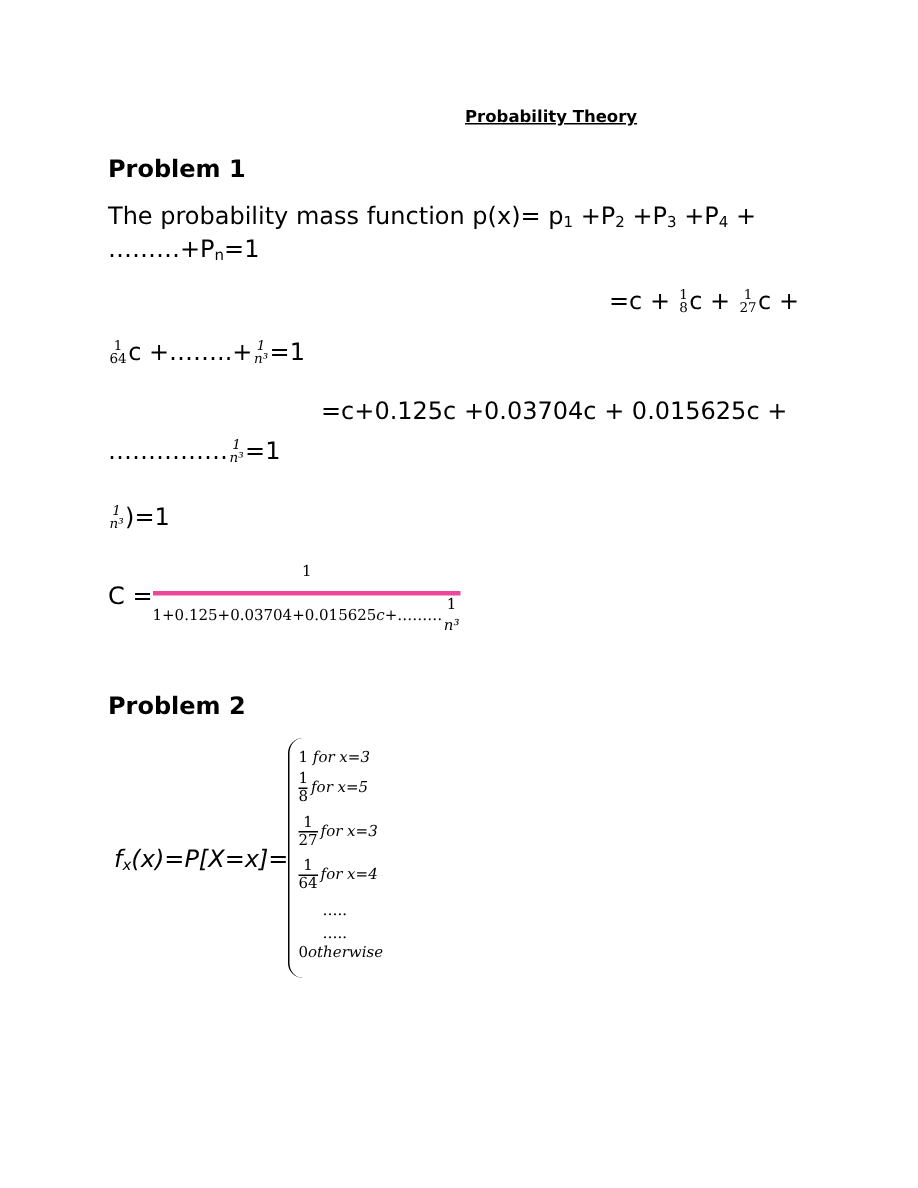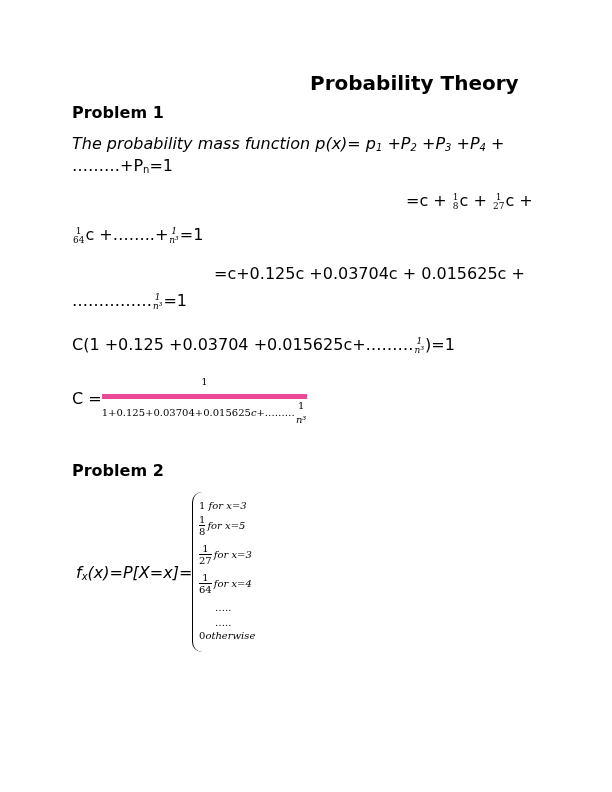--- a/index.html
+++ b/index.html
@@ -11,21 +11,21 @@
     width: 612px;
     height: 792px;
     position: relative;
     overflow: hidden;
     font-family: "DejaVu Sans", sans-serif;
     color: #000000;
   }
   .abs { position: absolute; white-space: nowrap; }
   .title {
     left: 310px; top: 71px;
-    font-size: 20px; font-weight: bold;
+    font-size: 11px; font-weight: bold; text-decoration: underline;
   }
   .heading {
     left: 72px;
     font-size: 16px; font-weight: bold;
   }
   .body-text {
     font-size: 16px;
     line-height: 20px;
   }
   .frac {
@@ -44,21 +44,21 @@
   .italic { font-style: italic; }
   sub.s { font-size: 10px; vertical-align: -2px; }
   .bigfrac {
     display: inline-block;
     vertical-align: middle;
     text-align: center;
     font-family: "DejaVu Serif", serif;
     font-size: 10px;
   }
   .bigfrac .num { display: block; padding-bottom: 2px; }
-  .bigfrac .den { display: block; border-top: 5px solid #ec4899; padding-top: 2px; }
+  .bigfrac .den { display: block; border-top: 3px solid #ec4899; padding-top: 2px; }
   .piece {
     position: absolute;
     left: 192px; top: 492px;
     width: 80px; height: 160px;
     border-left: 1px solid #000;
     border-radius: 10px 0 0 10px;
   }
   .piece-row {
     position: absolute;
     left: 6px;
@@ -78,21 +78,21 @@
   .pfrac .num { display: block; }
   .pfrac .den { display: block; border-top: 1px solid #000; }
 </style>
 </head>
 <body>
 
 <div class="abs title">Probability Theory</div>
 
 <div class="abs heading" style="top:103px;">Problem 1</div>
 
-<div class="abs body-text" style="left:72px; top:134px;font-style:italic;">
+<div class="abs body-text" style="left:72px; top:134px;">
   <span>The probability mass function  p(x)= p</span><sub class="s">1</sub><span> +P</span><sub class="s">2</sub><span> +P</span><sub class="s">3</sub><span> +P</span><sub class="s">4</sub><span> +</span>
 </div>
 
 <div class="abs body-text" style="left:72px; top:156px;">
   <span>………+P</span><sub class="s">n</sub><span>=1</span>
 </div>
 
 <div class="abs body-text" style="left:406px; top:191px;">
   <span>=c +</span>
   <span class="frac small"><span class="num">1</span><span class="den">8</span></span><span>c +</span>
@@ -103,21 +103,21 @@
   <span class="frac small"><span class="num">1</span><span class="den">64</span></span><span>c +……..+</span><span class="frac small italic"><span class="num">1</span><span class="den">n³</span></span><span>=1</span>
 </div>
 
 <div class="abs body-text" style="left:214px; top:264px;">=c+0.125c +0.03704c + 0.015625c +</div>
 
 <div class="abs body-text" style="left:72px; top:291px;">
   <span>……………</span><span class="frac small italic"><span class="num">1</span><span class="den">n³</span></span><span>=1</span>
 </div>
 
 <div class="abs body-text" style="left:72px; top:335px;">
-  <span>C(1 +0.125 +0.03704 +0.015625c+………</span><span class="frac small italic"><span class="num">1</span><span class="den">n³</span></span><span>)=1</span>
+  <span class="frac small italic"><span class="num">1</span><span class="den">n³</span></span><span>)=1</span>
 </div>
 
 <div class="abs body-text" style="left:72px; top:372px;">
   <span style="vertical-align:middle;">C =</span><span class="bigfrac">
     <span class="num">1</span>
     <span class="den">
       <span>1+0.125+0.03704+0.015625</span><span class="italic">c</span><span>+………</span><span class="frac" style="vertical-align:middle;"><span class="num">1</span><span class="den italic" style="border-top:none;">n³</span></span>
     </span>
   </span>
 </div>

